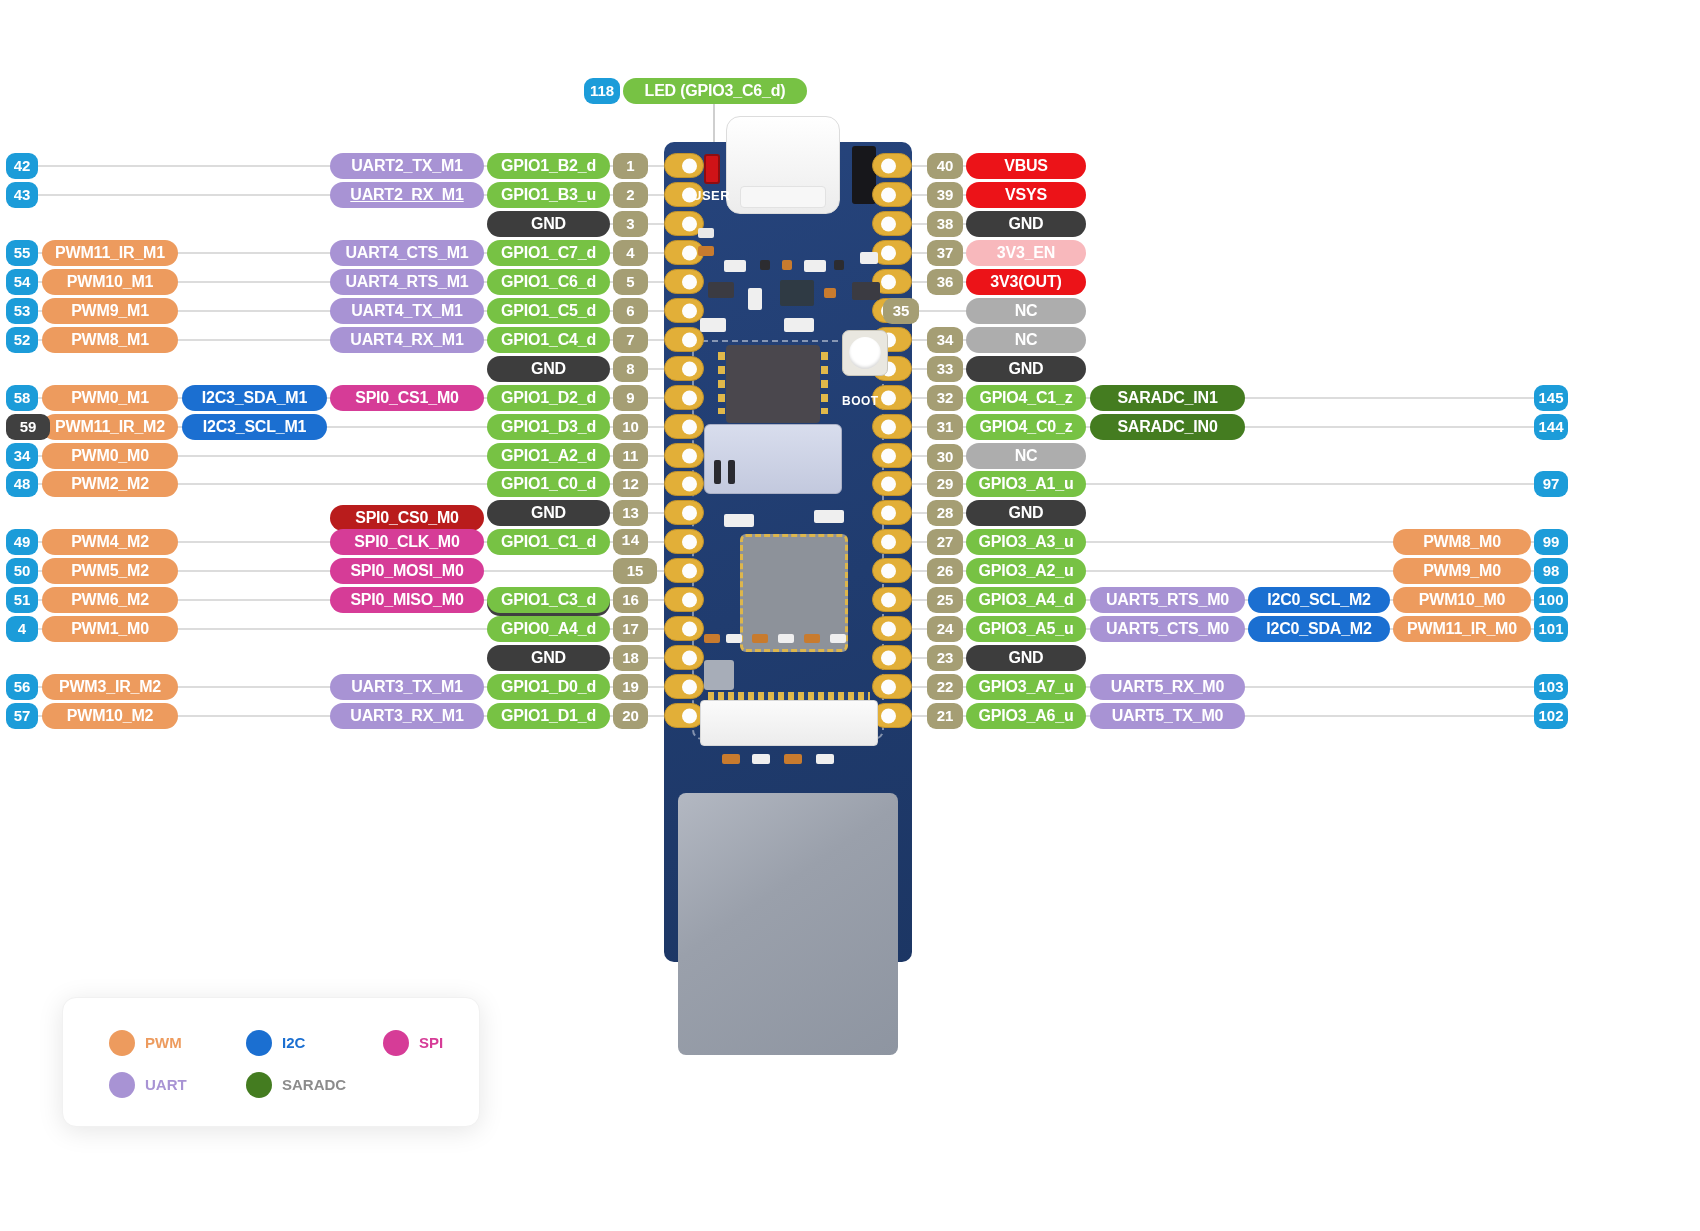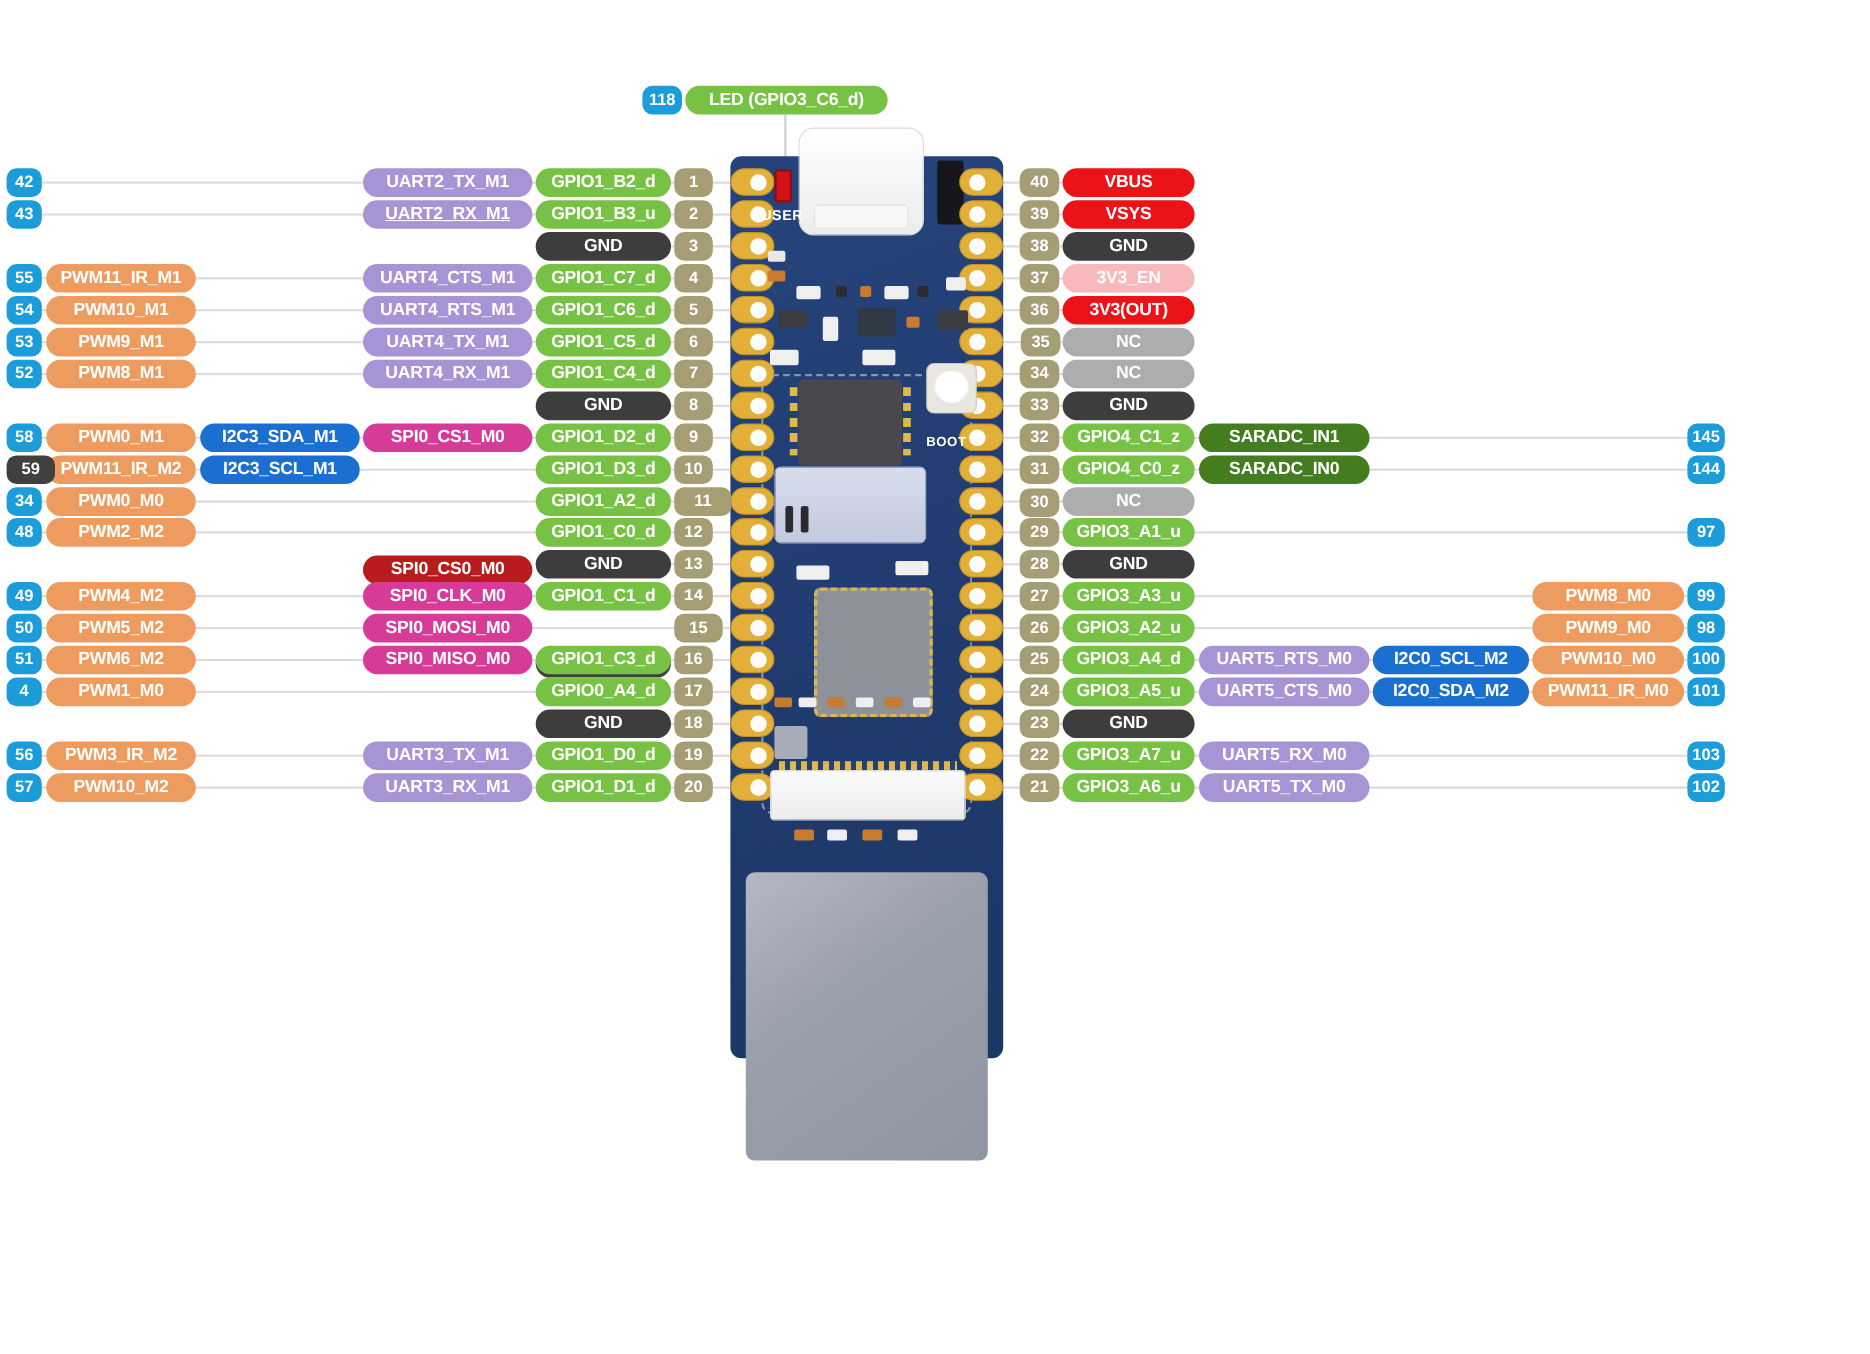--- a/index.html
+++ b/index.html
@@ -269,21 +269,21 @@
       <div class="rline" style="left: 20px; top: 426px; width: 680px;"></div>
       <div class="badge" style="left: 6px; top: 414px; width: 44px; background: #404040;">59</div>
       <div class="pill" style="left: 42px; top: 414px; width: 136px; background: rgb(237, 155, 94);">PWM11_IR_M2</div>
       <div class="pill" style="left: 182px; top: 414px; width: 145px; background: rgb(27, 111, 209);">I2C3_SCL_M1</div>
       <div class="pill" style="left: 487px; top: 414px; width: 123px; background: rgb(119, 194, 68);">GPIO1_D3_d</div>
       <div class="badge" style="left: 613px; top: 414px; width: 35px; background: rgb(165, 158, 116);">10</div>
       <div class="rline" style="left: 20px; top: 455px; width: 680px;"></div>
       <div class="badge" style="left: 6px; top: 443px; width: 32px; background: rgb(28, 156, 217);">34</div>
       <div class="pill" style="left: 42px; top: 443px; width: 136px; background: rgb(237, 155, 94);">PWM0_M0</div>
       <div class="pill" style="left: 487px; top: 443px; width: 123px; background: rgb(119, 194, 68);">GPIO1_A2_d</div>
-      <div class="badge" style="left: 613px; top: 443px; width: 52px; background: rgb(165, 158, 116);">11</div>
+      <div class="badge" style="left: 613px; top: 443px; width: 35px; background: rgb(165, 158, 116);">11</div>
       <div class="rline" style="left: 20px; top: 483px; width: 680px;"></div>
       <div class="badge" style="left: 6px; top: 471px; width: 32px; background: rgb(28, 156, 217);">48</div>
       <div class="pill" style="left: 42px; top: 471px; width: 136px; background: rgb(237, 155, 94);">PWM2_M2</div>
       <div class="pill" style="left: 330px; top: 489px; width: 154px; background: #b91c1c; margin-top: 16px;">SPI0_CS0_M0</div>
       <div class="pill" style="left: 487px; top: 471px; width: 123px; background: rgb(119, 194, 68);">GPIO1_C0_d</div>
       <div class="badge" style="left: 613px; top: 471px; width: 35px; background: rgb(165, 158, 116);">12</div>
       <div class="rline" style="left: 500px; top: 512px; width: 200px;"></div>
       <div class="pill" style="left: 487px; top: 500px; width: 123px; background: rgb(61, 61, 61);">GND</div>
       <div class="badge" style="left: 613px; top: 500px; width: 35px; background: rgb(165, 158, 116);">13</div>
       <div class="rline" style="left: 20px; top: 541px; width: 680px;"></div>
@@ -333,21 +333,21 @@
       <div class="rline" style="left: 876px; top: 223px; width: 204px;"></div>
       <div class="badge" style="left: 927px; top: 211px; width: 36px; background: rgb(165, 158, 116);">38</div>
       <div class="pill" style="left: 966px; top: 211px; width: 120px; background: rgb(61, 61, 61);">GND</div>
       <div class="rline" style="left: 876px; top: 252px; width: 204px;"></div>
       <div class="badge" style="left: 927px; top: 240px; width: 36px; background: rgb(165, 158, 116);">37</div>
       <div class="pill" style="left: 966px; top: 240px; width: 120px; background: rgb(248, 184, 188);">3V3_EN</div>
       <div class="rline" style="left: 876px; top: 281px; width: 204px;"></div>
       <div class="badge" style="left: 927px; top: 269px; width: 36px; background: rgb(165, 158, 116);">36</div>
       <div class="pill" style="left: 966px; top: 269px; width: 120px; background: rgb(236, 19, 24);">3V3(OUT)</div>
       <div class="rline" style="left: 876px; top: 310px; width: 204px;"></div>
-      <div class="badge" style="left: 928px; top: 298px; width: 36px; background: rgb(165, 158, 116);">35</div>
+      <div class="badge" style="left: 883px; top: 298px; width: 36px; background: rgb(165, 158, 116);">35</div>
       <div class="pill" style="left: 966px; top: 298px; width: 120px; background: rgb(173, 173, 173);">NC</div>
       <div class="rline" style="left: 876px; top: 339px; width: 204px;"></div>
       <div class="badge" style="left: 927px; top: 327px; width: 36px; background: rgb(165, 158, 116);">34</div>
       <div class="pill" style="left: 966px; top: 327px; width: 120px; background: rgb(173, 173, 173);">NC</div>
       <div class="rline" style="left: 876px; top: 368px; width: 204px;"></div>
       <div class="badge" style="left: 927px; top: 356px; width: 36px; background: rgb(165, 158, 116);">33</div>
       <div class="pill" style="left: 966px; top: 356px; width: 120px; background: rgb(61, 61, 61);">GND</div>
       <div class="rline" style="left: 876px; top: 397px; width: 676px;"></div>
       <div class="badge" style="left: 927px; top: 385px; width: 36px; background: rgb(165, 158, 116);">32</div>
       <div class="pill" style="left: 966px; top: 385px; width: 120px; background: rgb(119, 194, 68);">GPIO4_C1_z</div>
@@ -400,14 +400,26 @@
       <div class="pill" style="left: 966px; top: 674px; width: 120px; background: rgb(119, 194, 68);">GPIO3_A7_u</div>
       <div class="pill" style="left: 1090px; top: 674px; width: 155px; background: rgb(168, 147, 212);">UART5_RX_M0</div>
       <div class="badge" style="left: 1534px; top: 674px; width: 34px; background: rgb(28, 156, 217);">103</div>
       <div class="rline" style="left: 876px; top: 715px; width: 676px;"></div>
       <div class="badge" style="left: 927px; top: 703px; width: 36px; background: rgb(165, 158, 116);">21</div>
       <div class="pill" style="left: 966px; top: 703px; width: 120px; background: rgb(119, 194, 68);">GPIO3_A6_u</div>
       <div class="pill" style="left: 1090px; top: 703px; width: 155px; background: rgb(168, 147, 212);">UART5_TX_M0</div>
       <div class="badge" style="left: 1534px; top: 703px; width: 34px; background: rgb(28, 156, 217);">102</div>
     </div>
 
+  <div id="legend">
+      <div class="lg-dot" style="left: 46px; top: 32px; background: rgb(237, 155, 94);"></div>
+      <div class="lg-label" style="left: 82px; top: 32px; color: rgb(237, 155, 94);">PWM</div>
+      <div class="lg-dot" style="left: 183px; top: 32px; background: rgb(27, 111, 209);"></div>
+      <div class="lg-label" style="left: 219px; top: 32px; color: rgb(27, 111, 209);">I2C</div>
+      <div class="lg-dot" style="left: 320px; top: 32px; background: rgb(214, 60, 151);"></div>
+      <div class="lg-label" style="left: 356px; top: 32px; color: rgb(214, 60, 151);">SPI</div>
+      <div class="lg-dot" style="left: 46px; top: 74px; background: rgb(168, 147, 212);"></div>
+      <div class="lg-label" style="left: 82px; top: 74px; color: rgb(168, 147, 212);">UART</div>
+      <div class="lg-dot" style="left: 183px; top: 74px; background: rgb(68, 124, 32);"></div>
+      <div class="lg-label" style="left: 219px; top: 74px; color: rgb(140, 140, 140);">SARADC</div>
+    </div>
 
 </div>
 
 </body></html>

